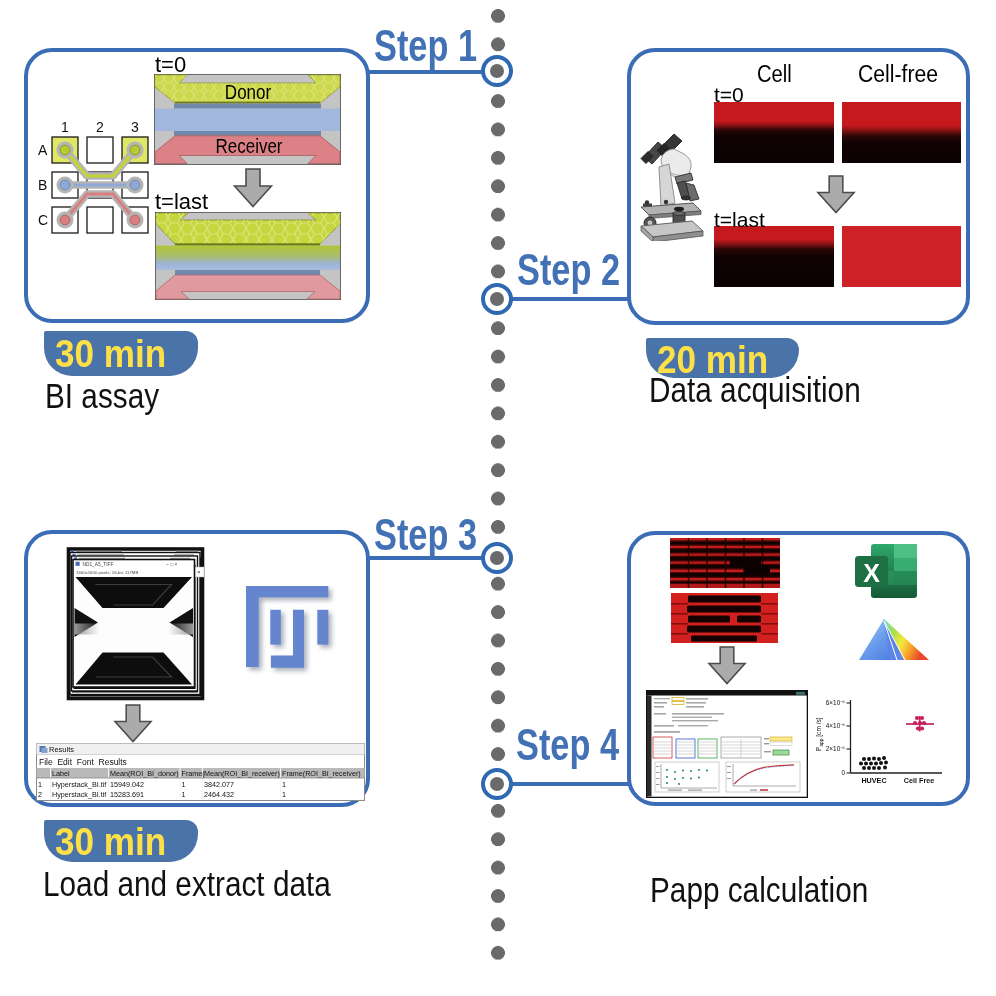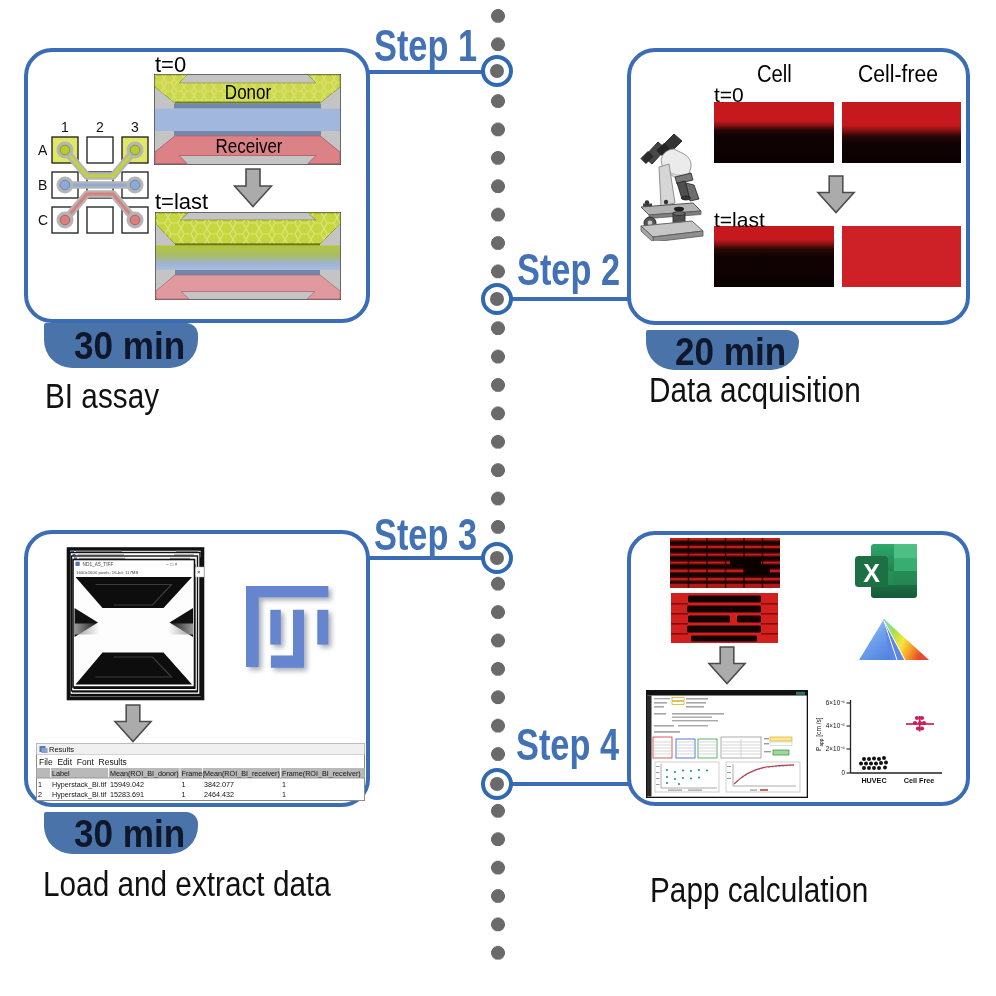--- a/index.html
+++ b/index.html
@@ -1,21 +1,21 @@
 <!DOCTYPE html>
 <html><head>
 <meta charset="utf-8">
 <style>
   html,body{margin:0;padding:0;background:#fff;}
   #stage{position:relative;width:996px;height:996px;background:#fff;overflow:hidden;
          font-family:"Liberation Sans",sans-serif;}
   .abs{position:absolute;}
   .panel{position:absolute;border:4.5px solid #3a6db6;border-radius:28px;background:#fff;box-sizing:border-box;}
-  .badge{position:absolute;background:#4a73a9;border-radius:2px 12px 28px 28px;color:#0f172a;
-         font-weight:bold;font-size:39px;text-align:right;padding-left:11px;box-sizing:border-box;}
+  .badge{position:absolute;background:#4a73a9;border-radius:2px 12px 28px 28px;color:#fde047;
+         font-weight:bold;font-size:39px;text-align:left;padding-left:11px;box-sizing:border-box;margin-top:8px;}
   .cap{position:absolute;color:#111;font-size:35px;transform:scaleX(.85);transform-origin:left center;white-space:nowrap;}
   .steplab{position:absolute;color:#4271b5;font-size:44px;font-weight:bold;line-height:1;transform:scaleX(.78);white-space:nowrap;}
   .steplab.r{transform-origin:right center;}
   .steplab.l{transform-origin:left center;}
   .badge span{display:inline-block;transform:scaleX(.9);transform-origin:left center;}
   .dotcol{position:absolute;left:490.5px;top:8.6px;width:14px;height:954px;
      background-image:radial-gradient(circle at 7px 7px,#6a6a6a 6.6px,rgba(0,0,0,0) 7.2px);
      background-size:14px 28.4px;background-repeat:repeat-y;}
   .ring{position:absolute;width:24px;height:24px;border:4.5px solid #2e69b1;border-radius:50%;background:#fff;}
   .ring .d{position:absolute;left:5px;top:5px;width:14px;height:14px;border-radius:50%;background:#6a6a6a;}

